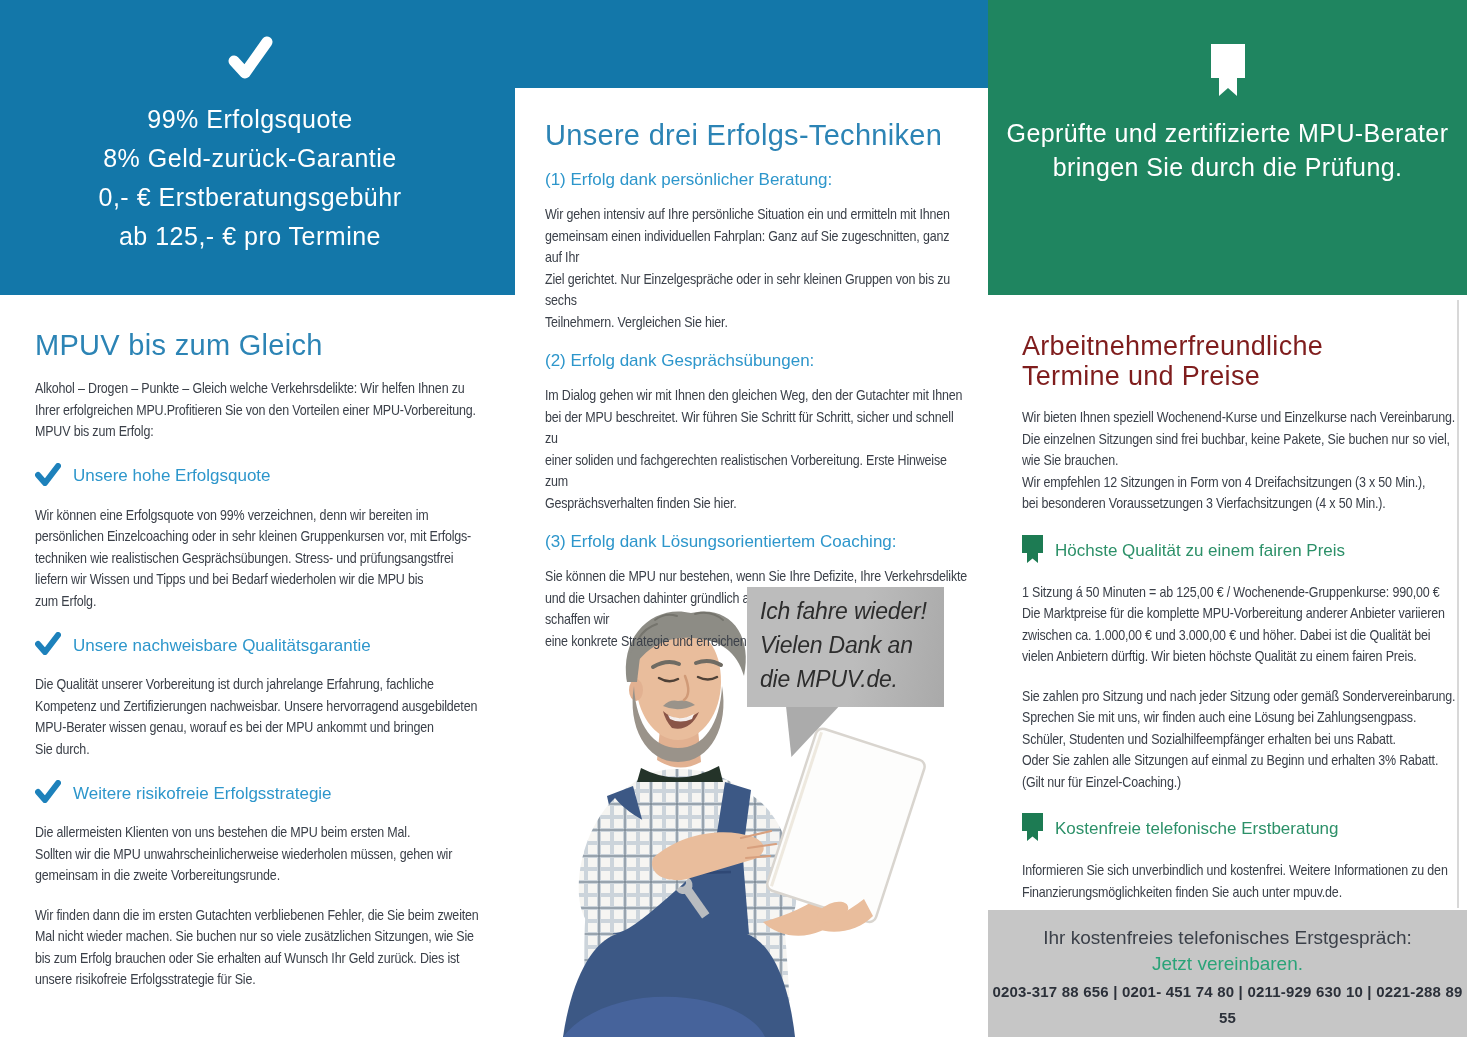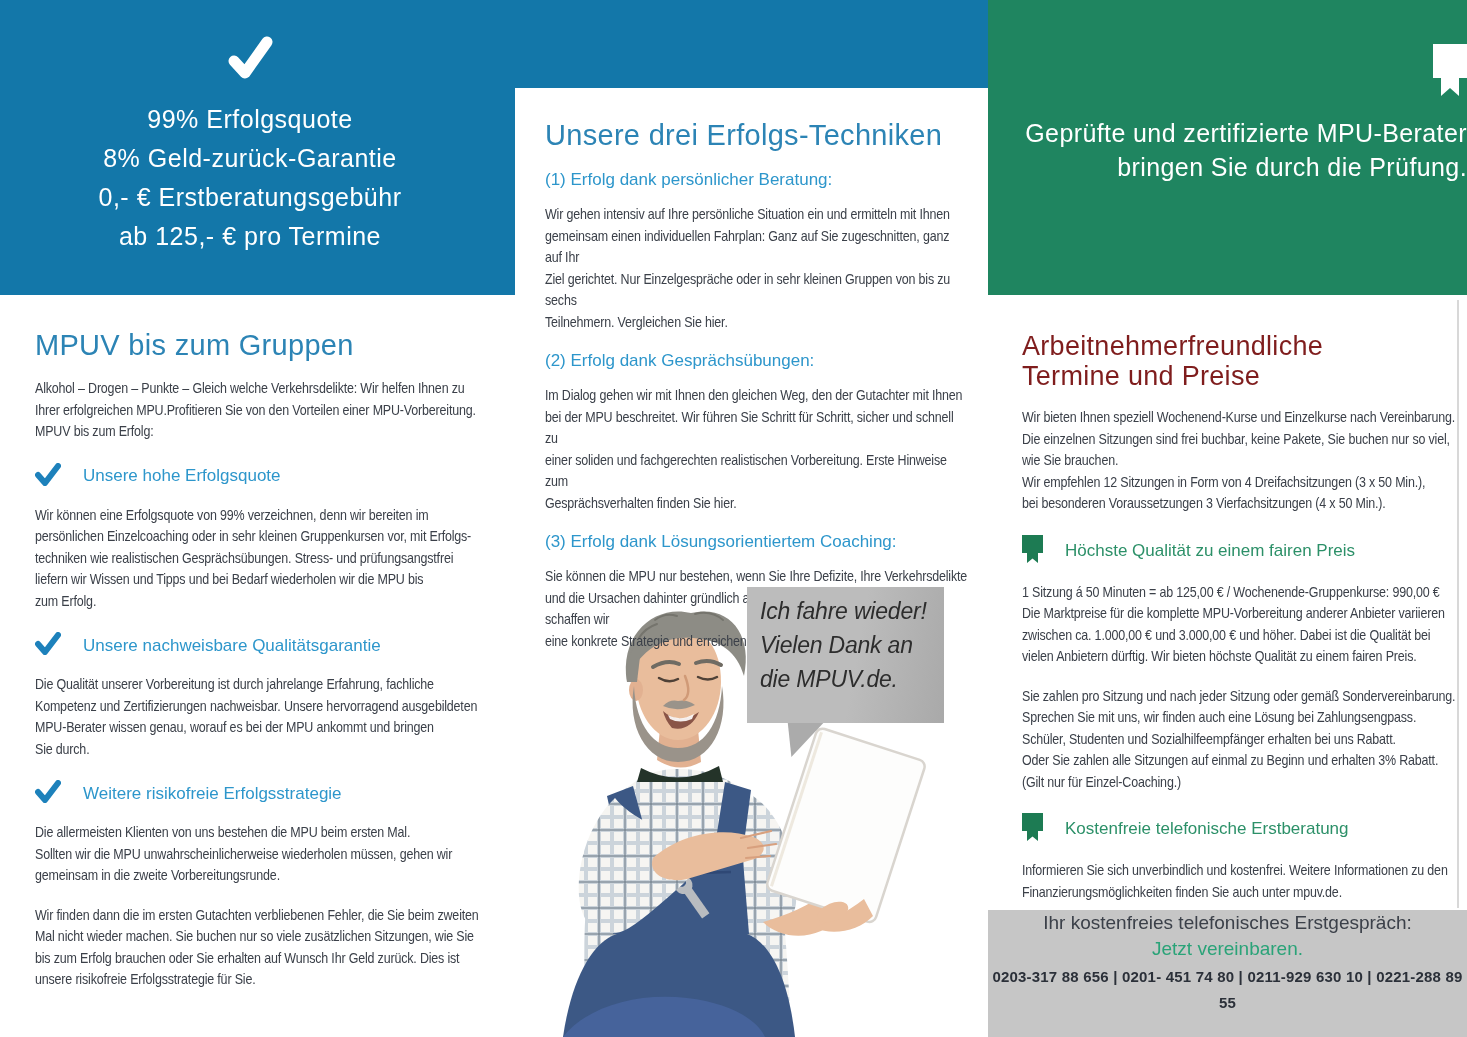--- a/index.html
+++ b/index.html
@@ -6,53 +6,53 @@
   body{
     width:1467px;height:1037px;position:relative;overflow:hidden;
     background:#ffffff;font-family:"Liberation Sans",sans-serif;color:#3b4049;
   }
   
   .band-blue{position:absolute;left:0;top:0;width:988px;height:295px;background:#1377a9;}
   .band-green{position:absolute;left:988px;top:0;width:479px;height:295px;background:#1f8560;}
   .promo-blue{position:absolute;left:0;top:0;width:500px;text-align:center;color:#fff;}
   .promo-blue .lines{margin-top:14px;font-size:25px;line-height:39px;font-weight:300;letter-spacing:.5px;}
   .promo-blue .icon-wrap{margin-top:34px;}
-  .promo-green{position:absolute;left:988px;top:0;width:479px;text-align:right;color:#fff;}
+  .promo-green{position:absolute;left:988px;top:0;width:479px;text-align:center;color:#fff;}
   .promo-green .icon-wrap{margin-top:44px;}
   .promo-green .lines{margin-top:16px;font-size:25px;line-height:34px;font-weight:300;letter-spacing:.4px;}
   
   .card{position:absolute;left:515px;top:88px;width:473px;height:949px;background:#ffffff;}
   
   .col{position:absolute;}
   .col-left{left:35px;top:328px;width:462px;}
   .col-mid{left:545px;top:118px;width:424px;z-index:3;}
   .col-right{left:1022px;top:331px;width:436px;}
   h1{font-weight:300;margin:0;}
   .h-blue{font-size:29px;line-height:34px;color:#2c84b5;letter-spacing:.3px;}
   .h-green{font-size:27px;line-height:30px;color:#7f1d1d;letter-spacing:.3px;white-space:pre-line;}
   .body{font-size:14.5px;line-height:21.5px;letter-spacing:-0.2px;white-space:pre-line;
         transform:scaleX(0.86);transform-origin:0 0;width:116%;margin:0 0 18px 0;}
   .m-top16{margin-top:16px;}
-  .subrow{display:flex;align-items:center;gap:22px;margin:20px 0 15px 0;}
+  .subrow{display:flex;align-items:center;gap:12px;margin:20px 0 15px 0;}
   .subrow .label{font-size:17px;font-weight:400;}
   .lbl-blue{color:#2d96cb;}
   .lbl-green{color:#2c9068;}
   .numbered{font-size:17px;color:#2d96cb;margin:18px 0 14px 0;}
   
-  .bubble{position:absolute;left:747px;top:587px;width:197px;height:136px;z-index:5;
+  .bubble{position:absolute;left:747px;top:587px;width:197px;height:120px;z-index:5;
           background:linear-gradient(100deg,#bcbcbc 55%,#a9a9a9 100%);
           font-style:italic;font-size:23px;line-height:34px;color:#2d2d2d;
           padding:7px 0 0 13px;box-sizing:border-box;white-space:pre-line;letter-spacing:-0.2px;}
   .bubble-tail{position:absolute;left:785px;top:702px;width:58px;height:55px;z-index:4;
           background:#ababab;clip-path:polygon(1% 0,100% 0,11% 100%);}
   
   .photo{position:absolute;left:515px;top:590px;width:470px;height:447px;z-index:2;}
   
   .contact{position:absolute;left:988px;top:910px;width:479px;height:127px;background:#c6c6c6;
-           text-align:center;box-sizing:border-box;z-index:3;}
+           text-align:center;box-sizing:border-box;padding-top:15px;z-index:3;}
   .contact .l1{font-size:19px;font-weight:300;color:#3b4049;line-height:26px;}
   .contact .l2{font-size:19px;color:#2aa378;line-height:26px;}
   .contact .phones{font-size:15px;font-weight:700;color:#2b3039;line-height:26px;margin-top:2px;letter-spacing:.2px;}
   .edge-line{position:absolute;left:1457px;top:300px;width:2px;height:608px;background:#d8d8d8;z-index:1;}
 </style>
 </head>
 <body>
 
 <div class="band-blue"></div>
 <div class="band-green"></div>
@@ -80,21 +80,21 @@
   </div>
   <div class="lines">
     <div>Geprüfte und zertifizierte MPU-Berater</div>
     <div>bringen Sie durch die Prüfung.</div>
   </div>
 </div>
 
 <div class="card"></div>
 
 <div class="col col-left">
-  <h1 class="h-blue">MPUV bis zum Gruppen</h1>
+  <h1 class="h-blue">MPUV bis zum Gleich</h1>
   <p class="body m-top16">Alkohol – Drogen – Punkte – Gleich welche Verkehrsdelikte: Wir helfen Ihnen zu
 Ihrer erfolgreichen MPU.Profitieren Sie von den Vorteilen einer MPU-Vorbereitung.
 MPUV bis zum Erfolg:</p>
 
   <div class="subrow">
     <span>
       <svg width="26" height="23" viewBox="0 0 26 23">
           <path d="M3 12 L10 20 L23 3" fill="none" stroke="#1d81bb" stroke-width="6" stroke-linecap="round" stroke-linejoin="round"></path>
         </svg>
     </span>

